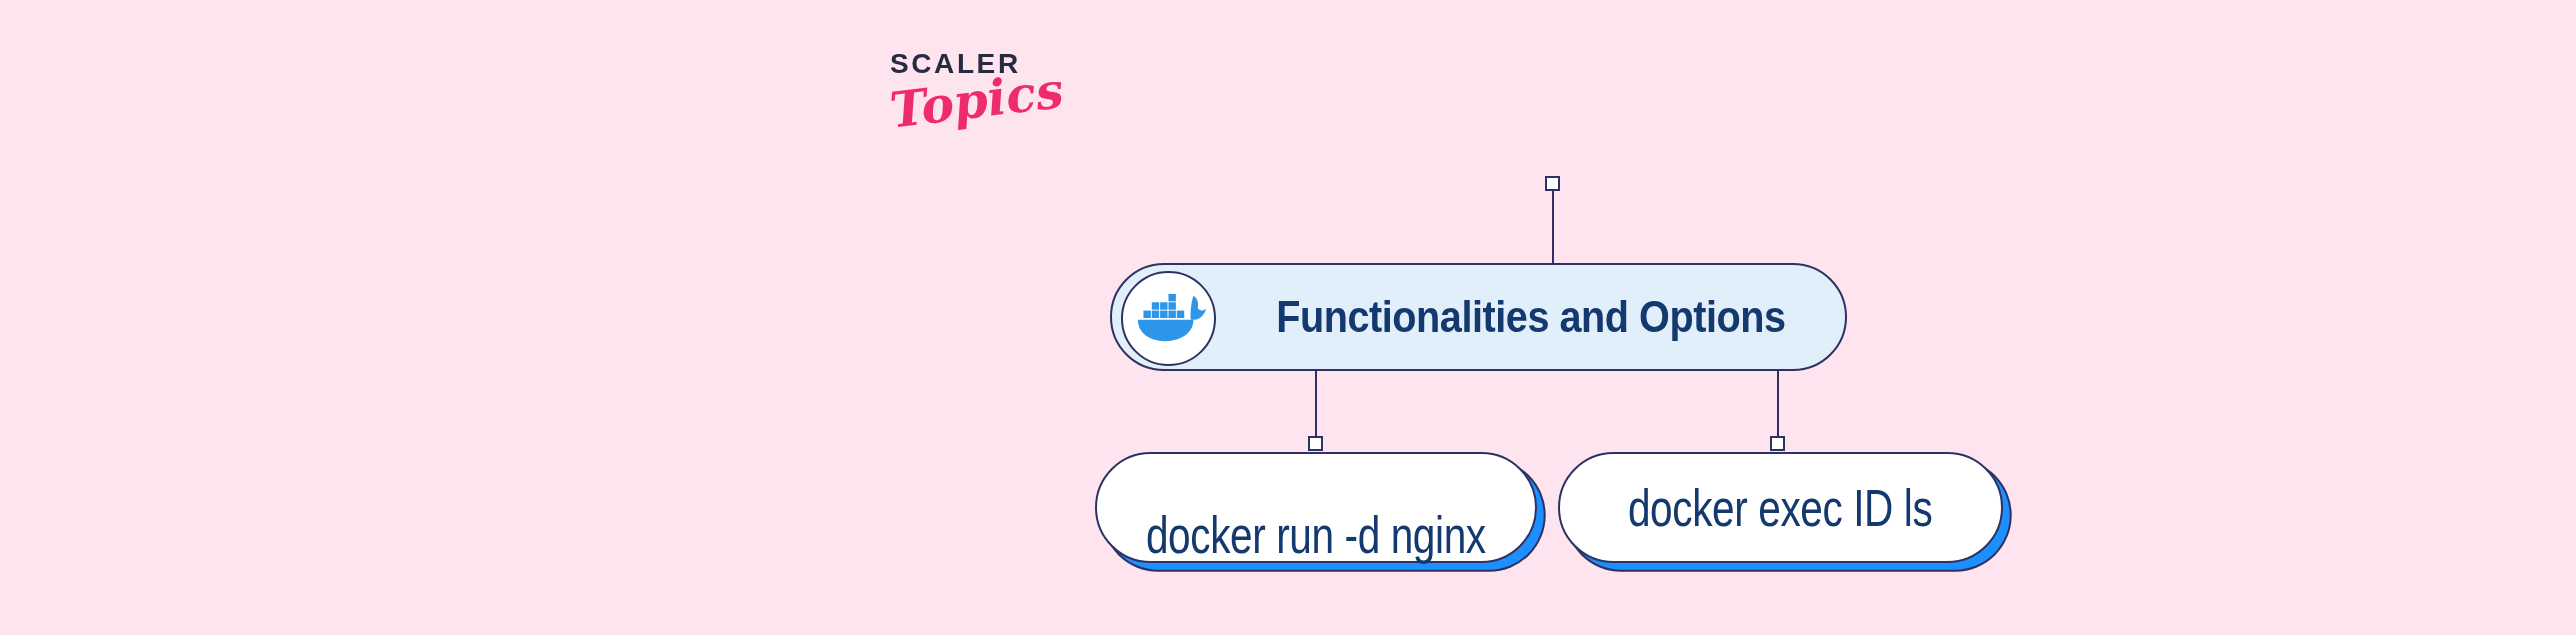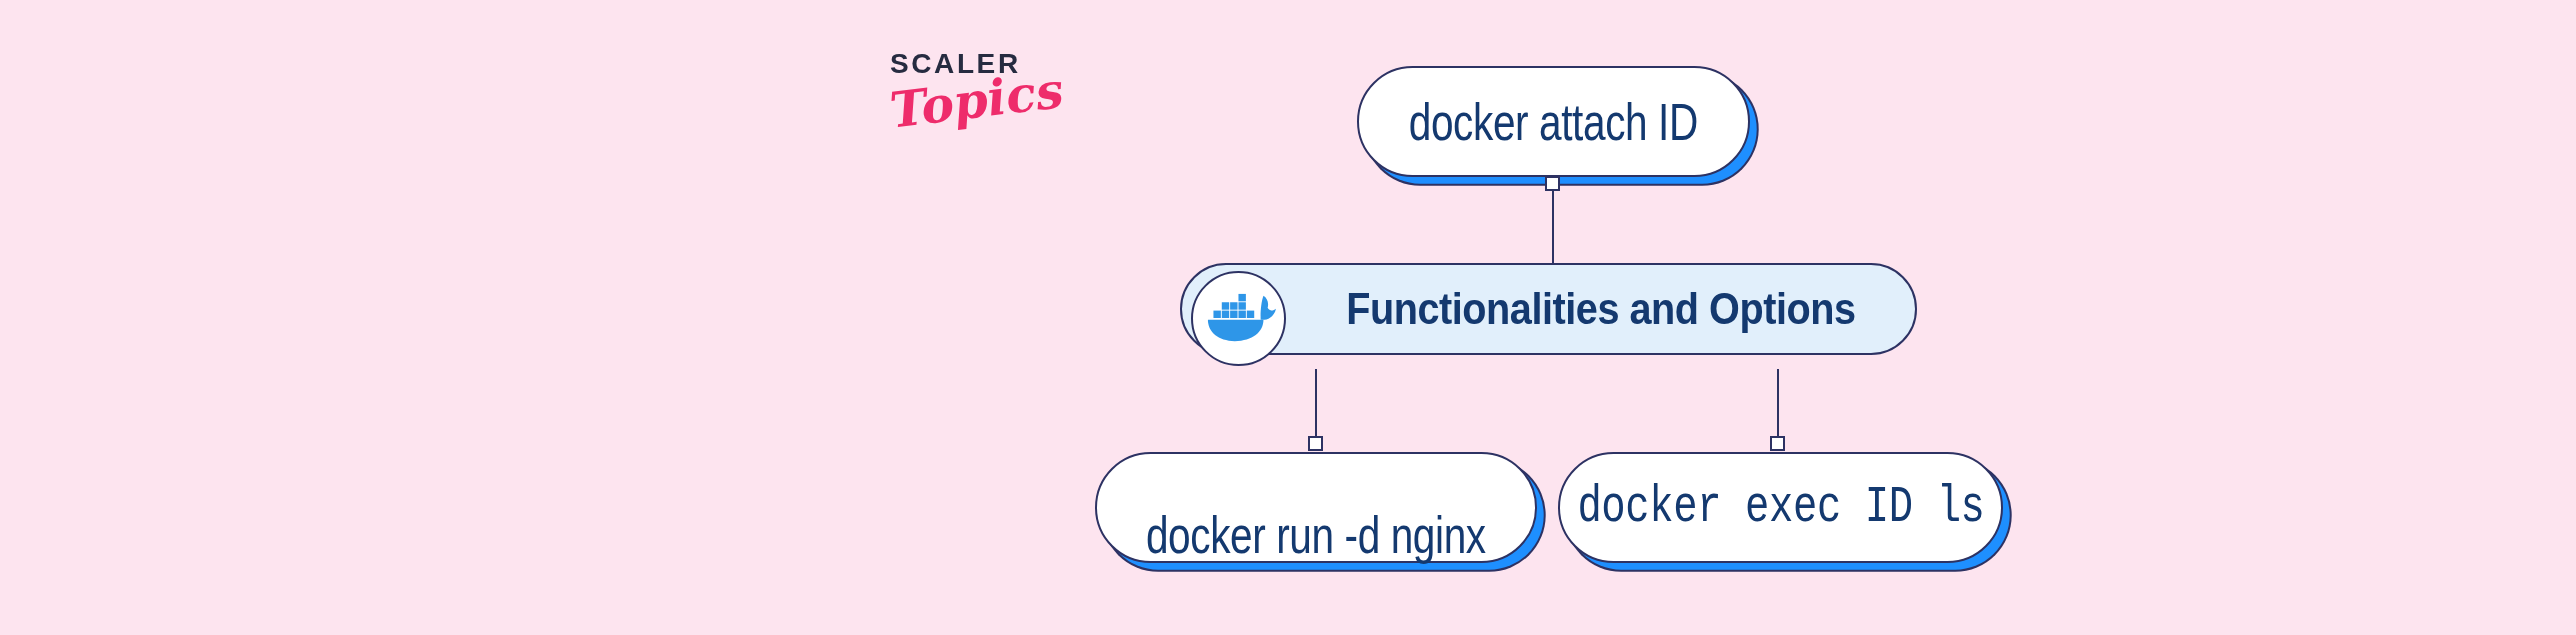--- a/index.html
+++ b/index.html
@@ -53,24 +53,24 @@
     background: #FFFFFF;
     border: 2.6px solid #2D3263;
     border-radius: 62px;
     z-index: 2;
     white-space: nowrap;
   }
   .shadowed {
     box-shadow: 7.7px 7.7px 0 -1px #1E8FFF, 7.7px 7.7px 0 1px #2D3263;
   }
   .node-top    { left: 1357px; top: 66px; width: 393px; height: 111px; }
-  .node-root   { left: 1180px; top: 263px; width: 737px; height: 92px;
+  .node-root   { left: 1110px; top: 263px; width: 737px; height: 108px;
                  background: #E1EFFB; padding-left: 105px; }
   .node-child1 { left: 1095px; top: 452px; width: 442px; height: 111px; align-items: flex-end; }
-  .node-child2 { left: 1558px; top: 452px; width: 445px; height: 111px; font-family: Liberation Mono, monospace; }
+  .node-child2 { left: 1558px; top: 452px; width: 445px; height: 111px; }
 
   .node-label {
     display: inline-block;
     font-size: 52px; line-height: 1; font-weight: 400;
     letter-spacing: -0.5px;
     color: #14396F;
     transform: scaleX(0.78);
   }
   .root-label {
     display: inline-block;
@@ -98,23 +98,20 @@
 
   <div class="logo">
     <div class="logo-scaler">SCALER</div>
     <div class="logo-topics">Topics</div>
   </div>
 
   <div class="vline line-a"></div>
   <div class="vline line-b"></div>
   <div class="vline line-c"></div>
 
-  <div class="node node-top shadowed">
-    <span class="node-label">docker attach ID</span>
-  </div>
 
   <div class="node node-root">
     <div class="docker-badge">
       <svg width="88" height="88" viewBox="0 0 190 190" xmlns="http://www.w3.org/2000/svg">
         <g fill="#2E96E8">
 
           <rect x="42" y="79" width="16" height="16"></rect>
           <rect x="60" y="79" width="16" height="16"></rect>
           <rect x="78" y="79" width="16" height="16"></rect>
           <rect x="96" y="79" width="16" height="16"></rect>

